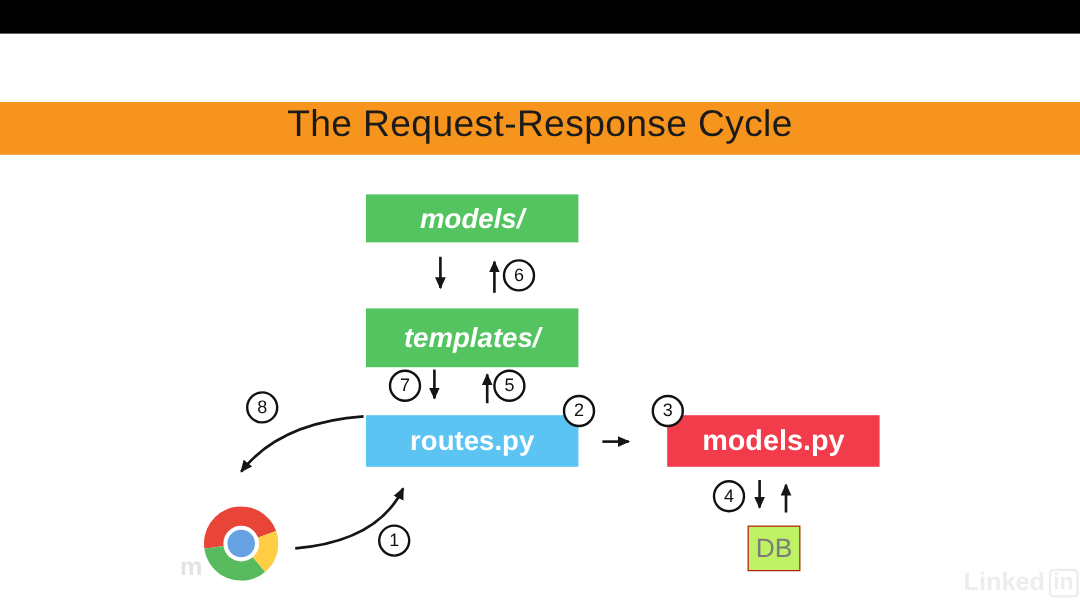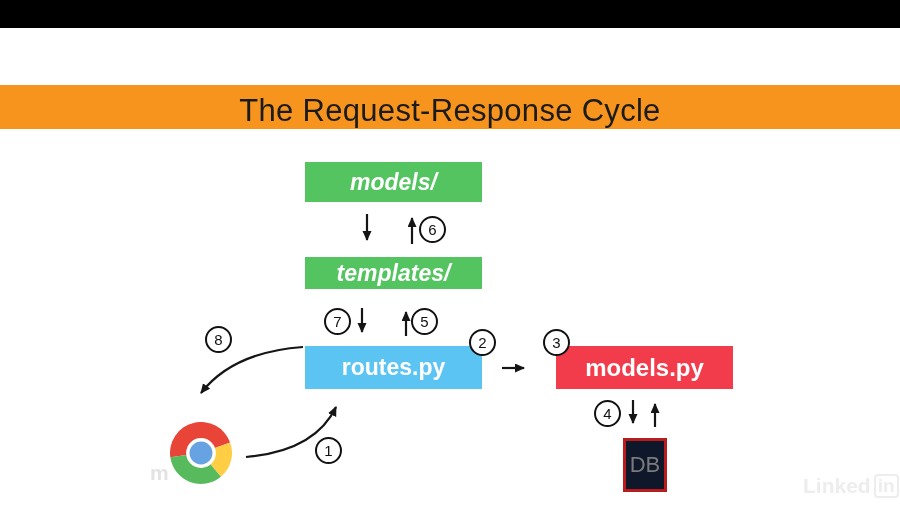--- a/index.html
+++ b/index.html
@@ -13,38 +13,38 @@
   
   .letterbox{
     position:absolute;left:0;top:0;width:900px;height:28px;
     background:var(--black_bar,#000);
   }
 
   
   .banner{
     position:absolute;left:0;top:85px;width:900px;height:44px;
     background:var(--banner,#F6941D);
-    display:flex;align-items:flex-end;justify-content:center;
+    display:flex;align-items:flex-start;justify-content:center;
   }
   .banner h1{
     margin:0;font-size:31px;font-weight:400;color:#1b1b1b;letter-spacing:.3px;
   }
 
   
   .node{
     position:absolute;display:flex;align-items:center;justify-content:center;
     color:#fff;font-weight:bold;
   }
   .node-static   {left:305px;top:162px;width:177px;height:40px;background:var(--green,#53C45F);font-style:italic;font-size:23px;}
-  .node-templates{left:305px;top:257px;width:177px;height:32px;background:var(--green,#53C45F);font-style:italic;font-size:23px;}
+  .node-templates{left:305px;top:257px;width:177px;height:49px;background:var(--green,#53C45F);font-style:italic;font-size:23px;}
   .node-routes   {left:305px;top:346px;width:177px;height:43px;background:var(--blue,#5BC4F2);font-size:23px;}
   .node-models   {left:556px;top:346px;width:177px;height:43px;background:var(--red,#F23B4B);font-size:24px;}
   .node-db{
-    left:623px;top:438px;width:44px;height:54px;
-    background:#0f172a;border:3px solid #b91c1c;box-sizing:border-box;
+    left:623px;top:438px;width:44px;height:38px;
+    background:#bef264;border:1px solid #b91c1c;box-sizing:border-box;
     color:#7b7b7b;font-weight:400;font-size:22px;
   }
 
   
   .step{
     position:absolute;width:27px;height:27px;box-sizing:border-box;
     border:2px solid #111;border-radius:50%;background:#fff;
     display:flex;align-items:center;justify-content:center;
     font-size:15px;color:#111;z-index:6;
   }

